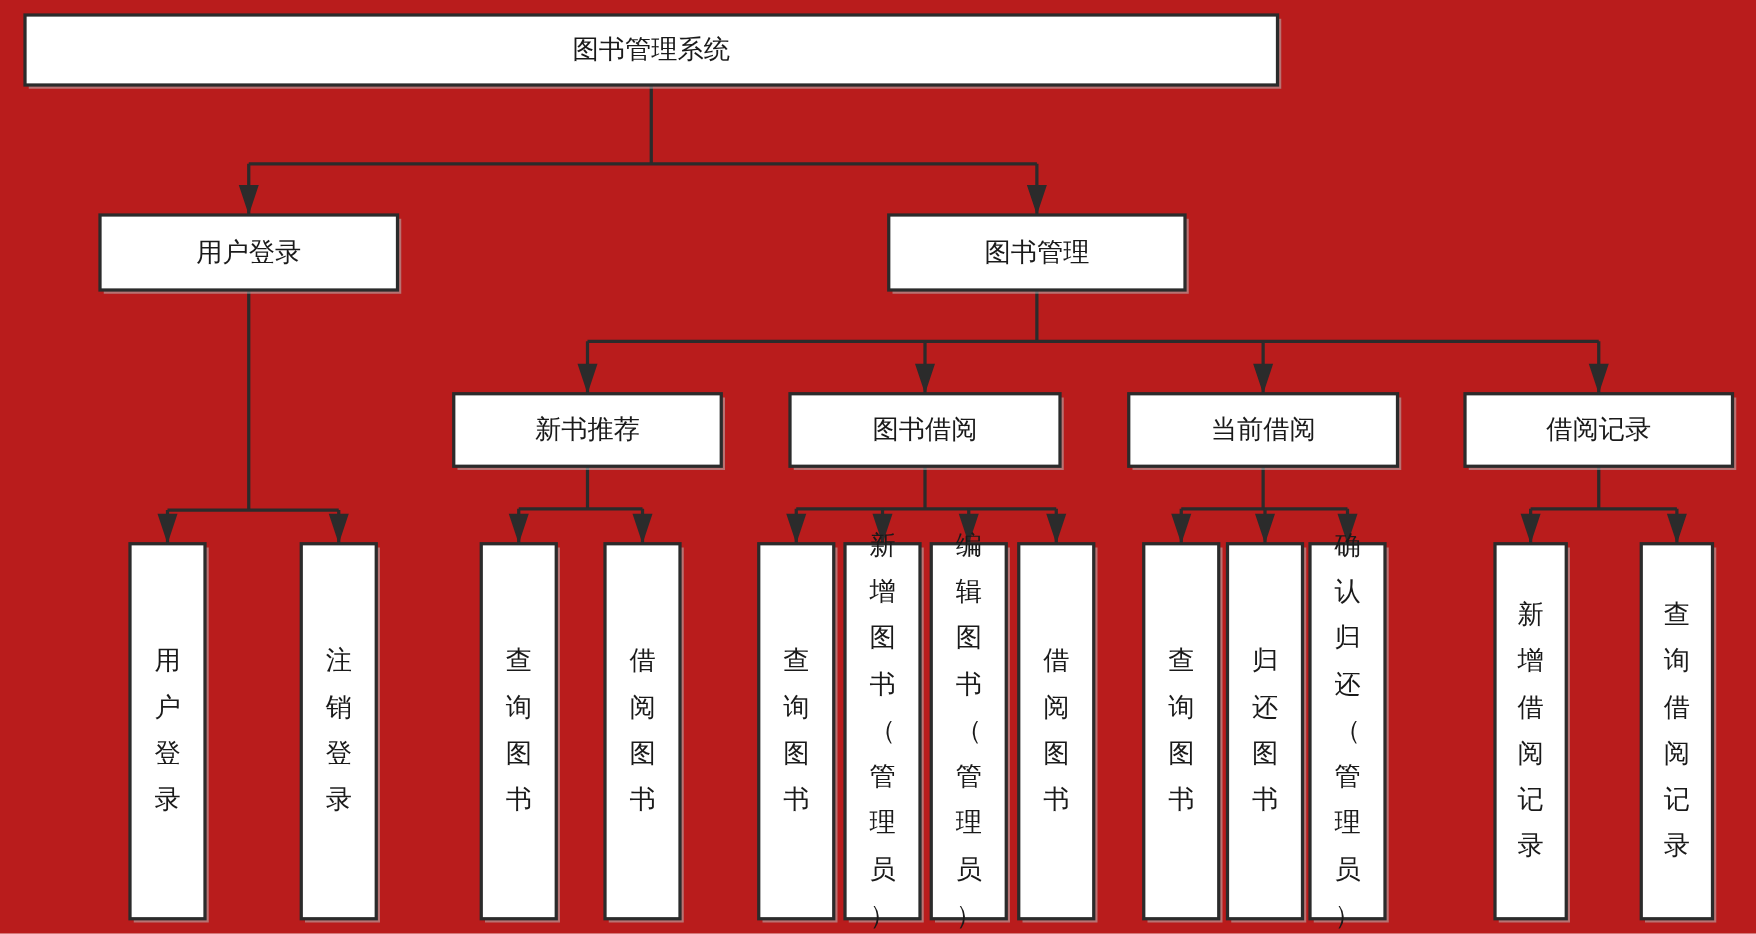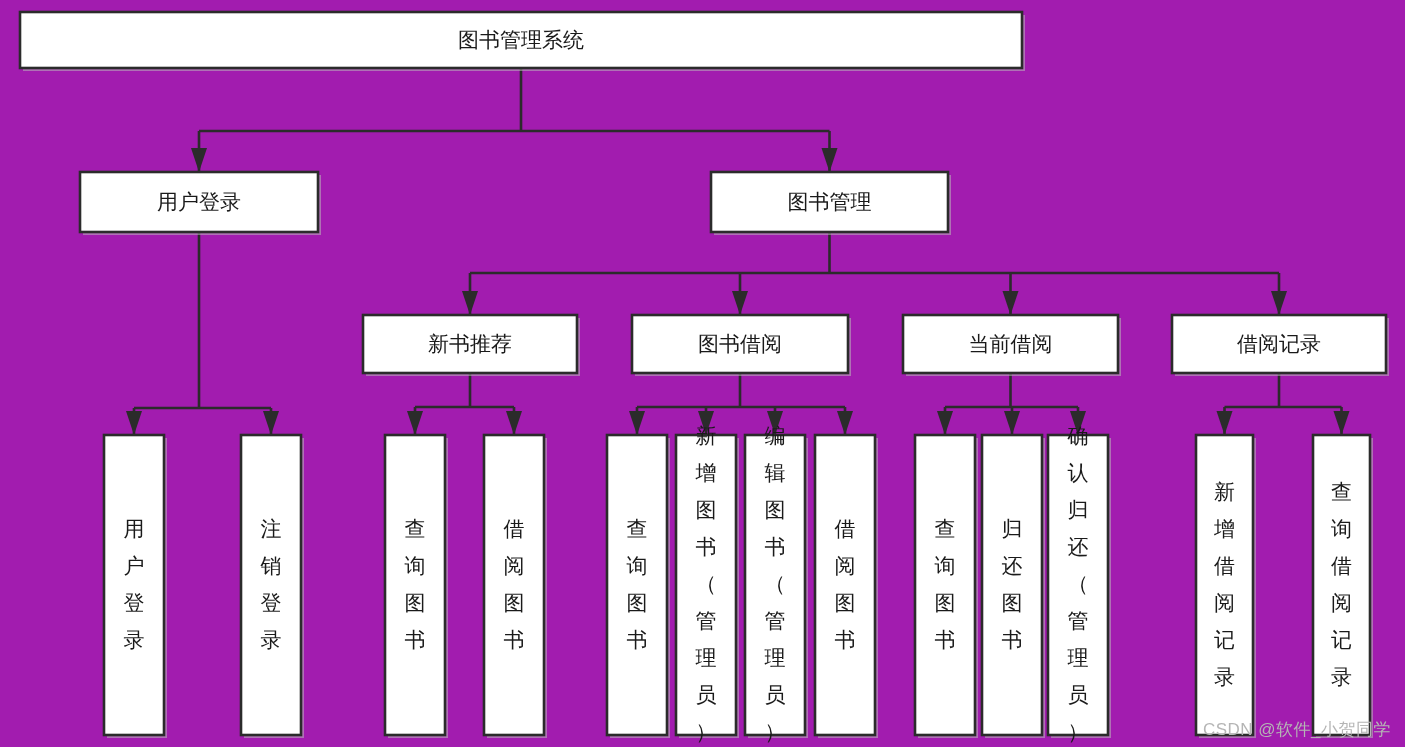--- a/index.html
+++ b/index.html
@@ -10,21 +10,21 @@
   body {
     width: 1405px;
     height: 747px;
     font-family: "Liberation Sans", "DejaVu Sans", sans-serif;
     overflow: hidden;
   }
   #diagram-root {
     position: relative;
     width: 1405px;
     height: 747px;
-    background: #a21caf;
+    background: #b91c1c;
   }
   svg#tree-svg {
     position: absolute;
     left: 0;
     top: 0;
     width: 1405px;
     height: 747px;
     display: block;
   }
   .node-box {
@@ -227,14 +227,13 @@
           <rect class="node-box" x="1196" y="435" width="57" height="300"></rect>
           <text class="node-label-v" x="1224.5" y="498.5"><tspan x="1224.5" dy="0">新</tspan><tspan x="1224.5" dy="37">增</tspan><tspan x="1224.5" dy="37">借</tspan><tspan x="1224.5" dy="37">阅</tspan><tspan x="1224.5" dy="37">记</tspan><tspan x="1224.5" dy="37">录</tspan></text>
         </g>
         <g>
           <rect class="node-shadow" x="1316" y="438" width="57" height="300"></rect>
           <rect class="node-box" x="1313" y="435" width="57" height="300"></rect>
           <text class="node-label-v" x="1341.5" y="498.5"><tspan x="1341.5" dy="0">查</tspan><tspan x="1341.5" dy="37">询</tspan><tspan x="1341.5" dy="37">借</tspan><tspan x="1341.5" dy="37">阅</tspan><tspan x="1341.5" dy="37">记</tspan><tspan x="1341.5" dy="37">录</tspan></text>
         </g>
       </g>
   </svg>
-  <div class="watermark-text">CSDN @软件_小贺同学</div>
 </div>
 
 </body></html>

